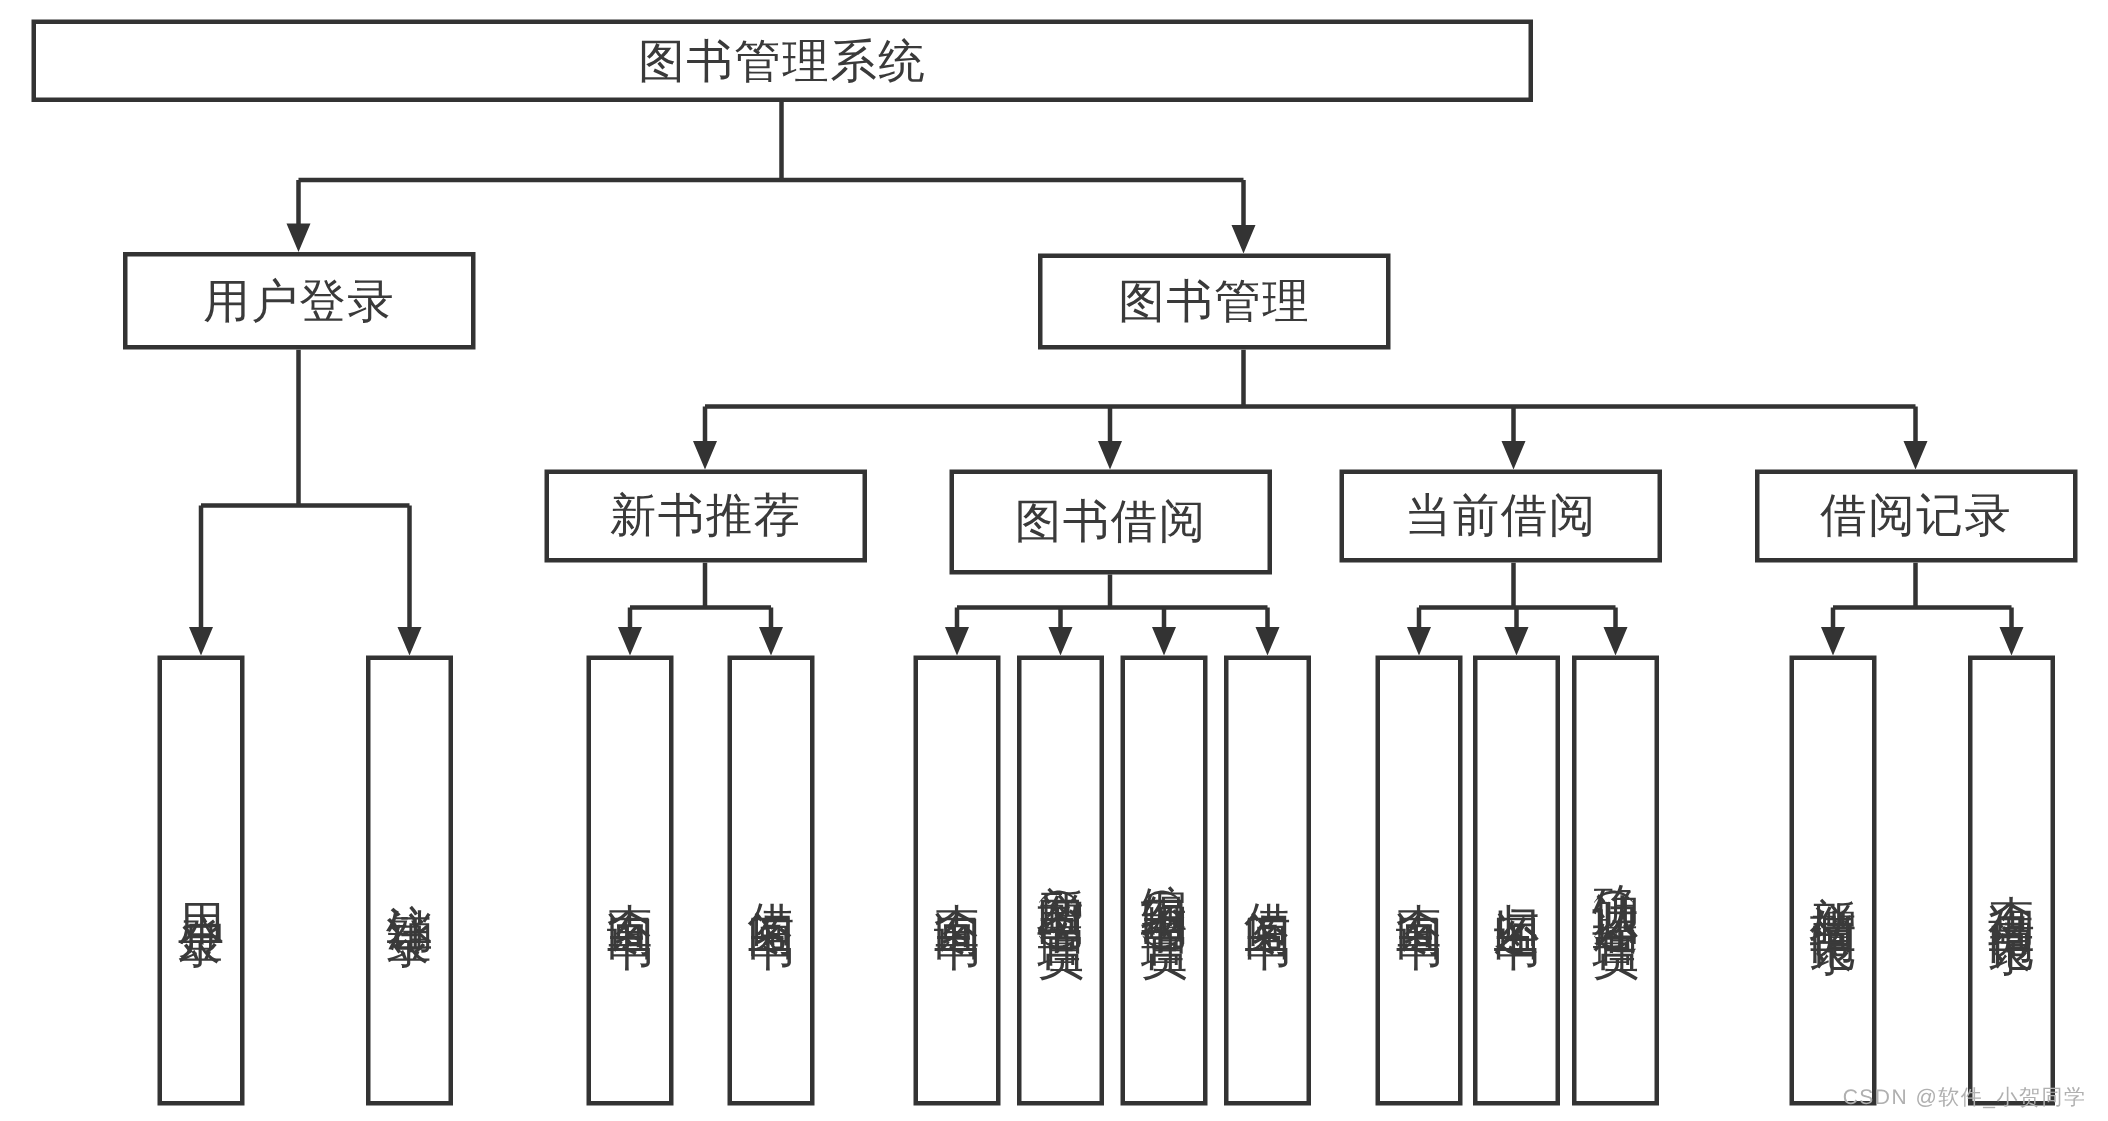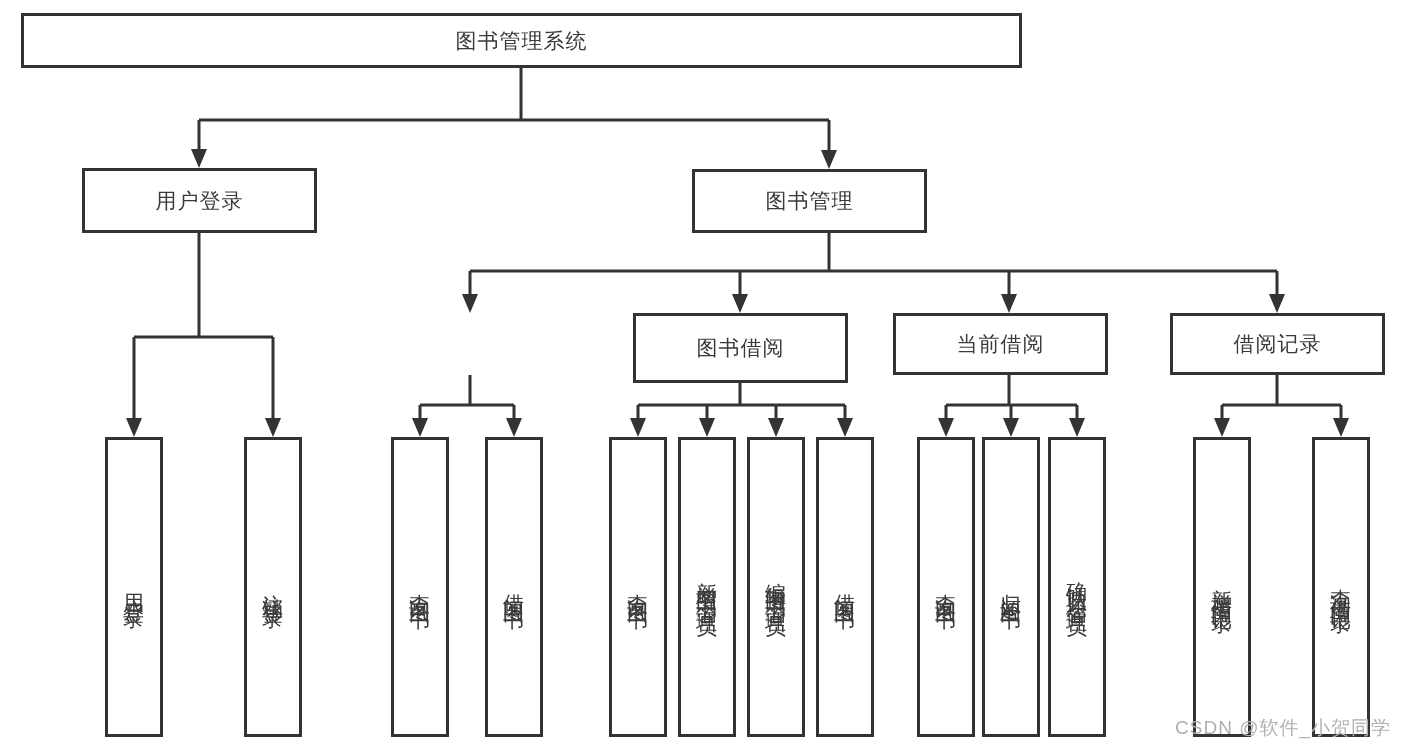--- a/index.html
+++ b/index.html
@@ -19,37 +19,37 @@
   .connectors{position:absolute;left:0;top:0;width:1405px;height:747px;z-index:0;}
   .connectors .ln{fill:none;stroke:var(--line-color);stroke-width:3px;}
   .connectors .ar{fill:var(--line-color);stroke:none;}
   .node{
     position:absolute;
     box-sizing:border-box;
     border:3px solid var(--line-color);
     background:#ffffff;
     display:flex;align-items:center;justify-content:center;
     color:var(--text-color);
-    font-size:21px;
+    font-size:31px;
     z-index:1;
     white-space:nowrap;
   }
   .node.h{letter-spacing:1px;}
   .node.v{
     writing-mode:vertical-rl;
     text-orientation:mixed;
     letter-spacing:5px;
     white-space:normal;
     line-height:1;
   }
   .watermark{
     position:absolute;
     right:14px;bottom:6px;
     color:var(--watermark-color);
-    font-size:19px;
+    font-size:14px;
     letter-spacing:1px;
     z-index:2;
     margin-top:32px;
   }
 </style>
 </head>
 <body>
 
 <div class="canvas">
 
@@ -89,20 +89,21 @@
       M1069 418 L1085 418 L1077 437 Z
       M1214 418 L1230 418 L1222 437 Z
       M1333 418 L1349 418 L1341 437 Z"></path>
   </svg>
 
   <div class="node h" style="left:21px;top:13px;width:1001px;height:55px">图书管理系统</div>
 
   <div class="node h" style="left:82px;top:168px;width:235px;height:65px">用户登录</div>
   <div class="node h" style="left:692px;top:169px;width:235px;height:64px">图书管理</div>
 
+  <div class="node h" style="left:363px;top:313px;width:215px;height:62px">新书推荐</div>
   <div class="node h" style="left:633px;top:313px;width:215px;height:70px">图书借阅</div>
   <div class="node h" style="left:893px;top:313px;width:215px;height:62px">当前借阅</div>
   <div class="node h" style="left:1170px;top:313px;width:215px;height:62px">借阅记录</div>
 
   <div class="node v" style="left:105px;top:437px;width:58px;height:300px">用户登录</div>
   <div class="node v" style="left:244px;top:437px;width:58px;height:300px">注销登录</div>
 
   <div class="node v" style="left:391px;top:437px;width:58px;height:300px">查询图书</div>
   <div class="node v" style="left:485px;top:437px;width:58px;height:300px">借阅图书</div>
 

